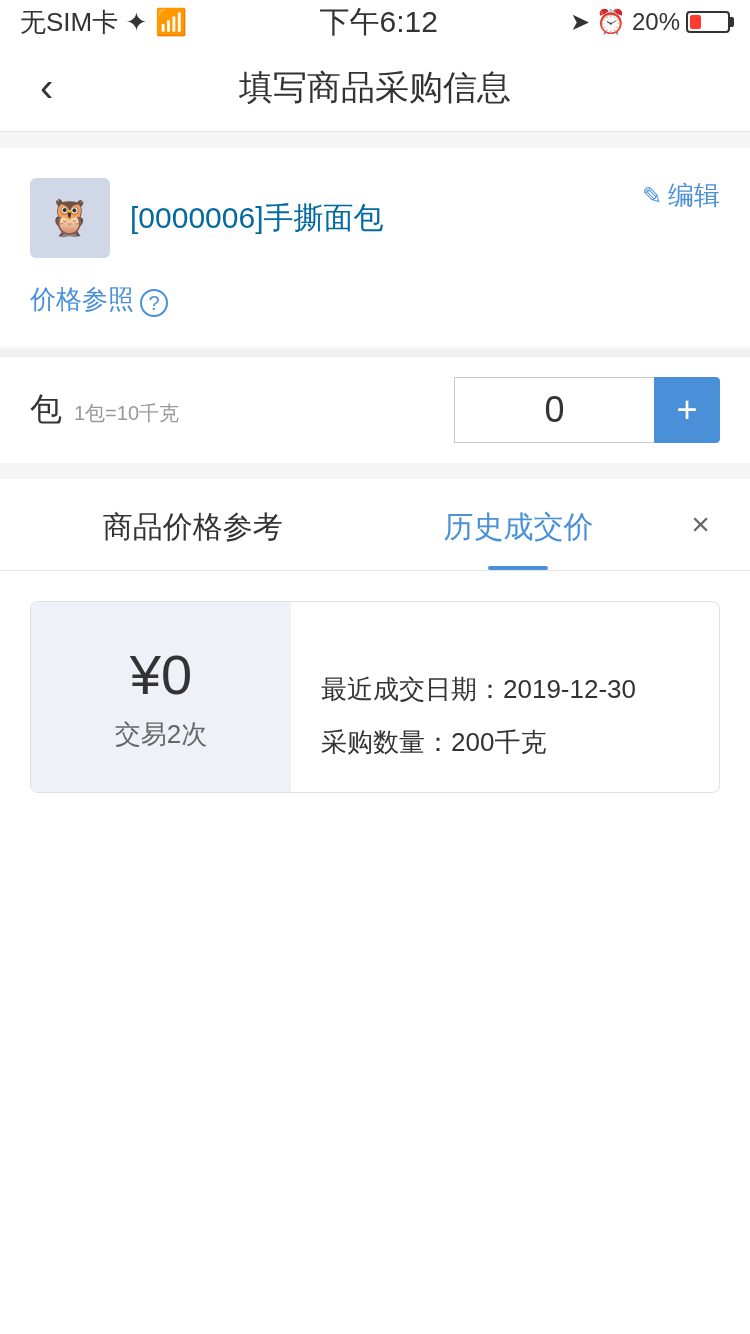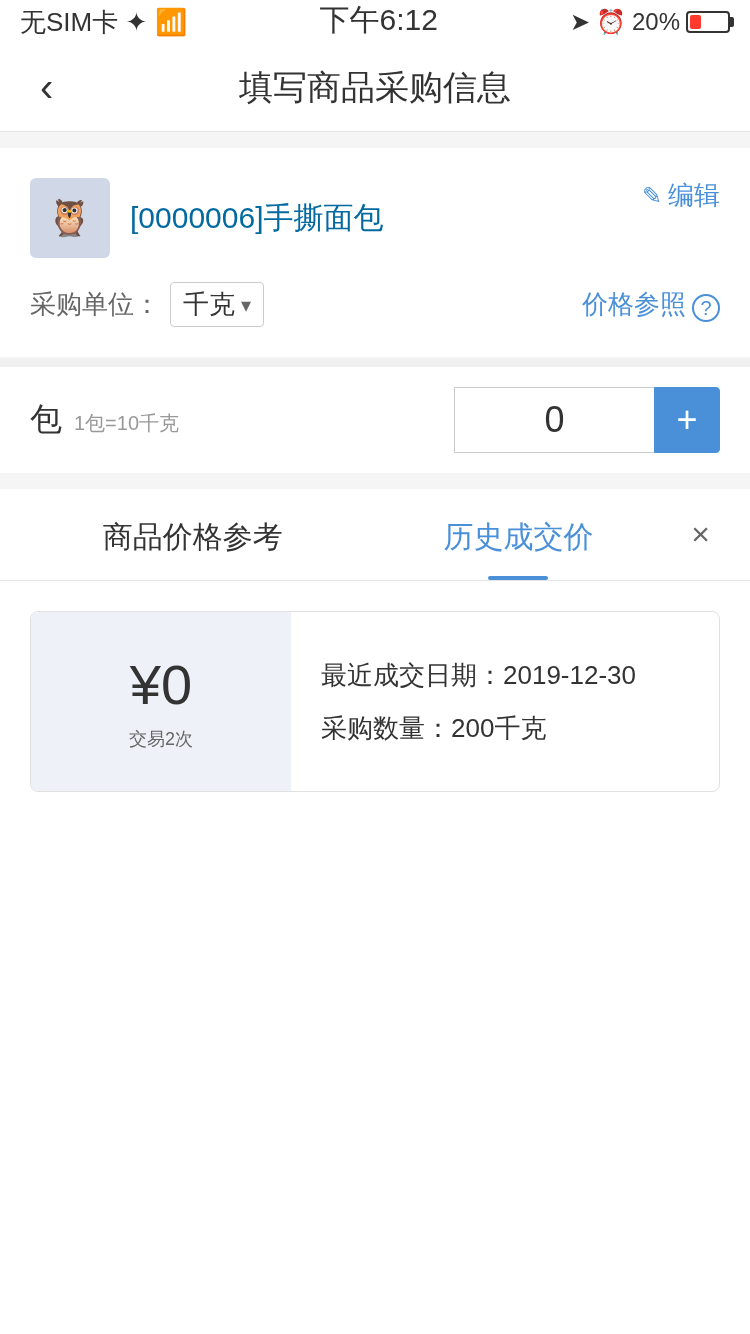--- a/index.html
+++ b/index.html
@@ -11,20 +11,21 @@
       background: #f5f5f5;
       overflow-x: hidden;
     }
 
     
     .status-bar {
       width: 750px;
       height: 44px;
       background: #fff;
       display: flex;
+      align-items: center;
       justify-content: space-between;
       padding: 0 20px;
       font-size: 28px;
     }
     .status-left {
       display: flex;
       align-items: center;
       gap: 8px;
       font-size: 26px;
       color: #333;
@@ -311,30 +312,30 @@
       justify-content: center;
       padding: 40px 20px;
       flex-shrink: 0;
     }
     .price-amount {
       font-size: 56px;
       color: #333;
       font-weight: 400;
     }
     .price-times {
-      font-size: 18px;
+      font-size: 26px;
       color: #666;
       margin-top: 10px;
     }
     .price-card-right {
       flex: 1;
       padding: 30px 30px;
       display: flex;
       flex-direction: column;
-      justify-content: center;
+      justify-content: flex-end;
       gap: 14px;
     }
     .price-detail-row {
       font-size: 26px;
       color: #333;
       line-height: 1.5;
     }
 
     
     .bottom-space {
@@ -376,27 +377,20 @@
       </div>
       <span class="product-title">[0000006]手撕面包</span>
     </div>
     <div class="product-edit-btn">
       <span class="edit-icon">✎</span>
       <span>编辑</span>
     </div>
   </div>
 
   <div class="product-unit-row">
-    <div style="display:flex;align-items:center;gap:10px;">
-      <span class="unit-label">采购单位：</span>
-      <div class="unit-select">
-        <span>千克</span>
-        <span class="unit-select-arrow">▾</span>
-      </div>
-    </div>
     <div class="price-ref-btn">
       <span>价格参照</span>
       <span class="help-icon">?</span>
     </div>
   </div>
 </div>
 
 <div class="quantity-section">
   <div class="quantity-label-group">
     <span class="quantity-unit-big">包</span>

